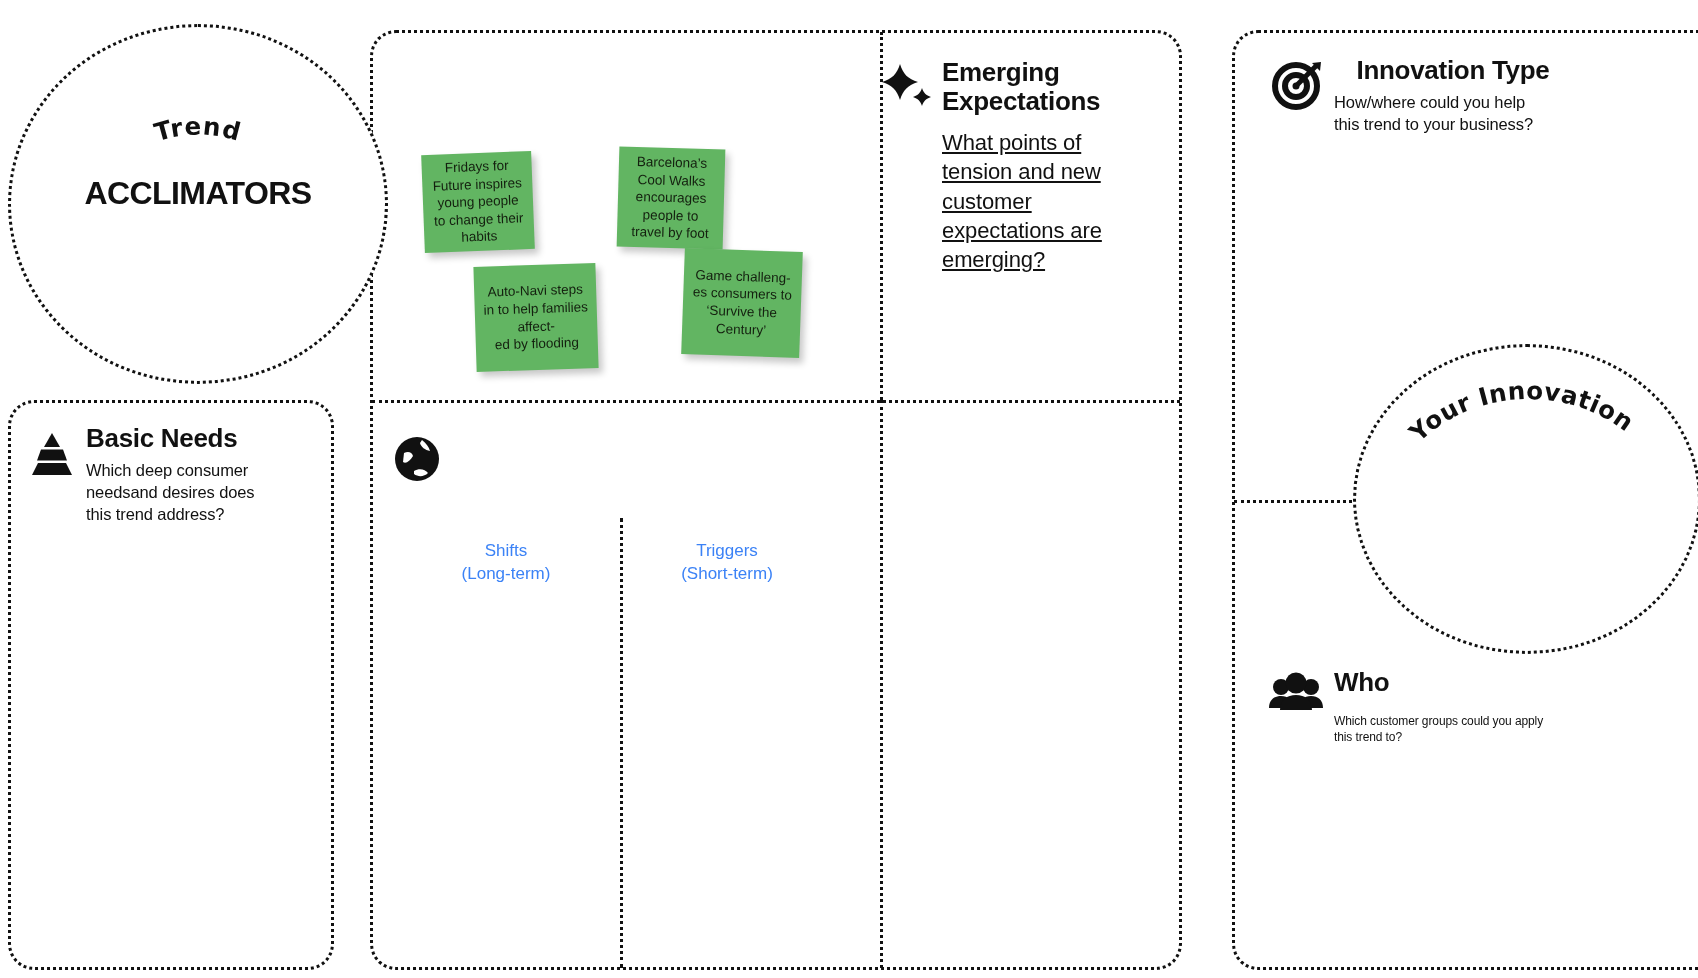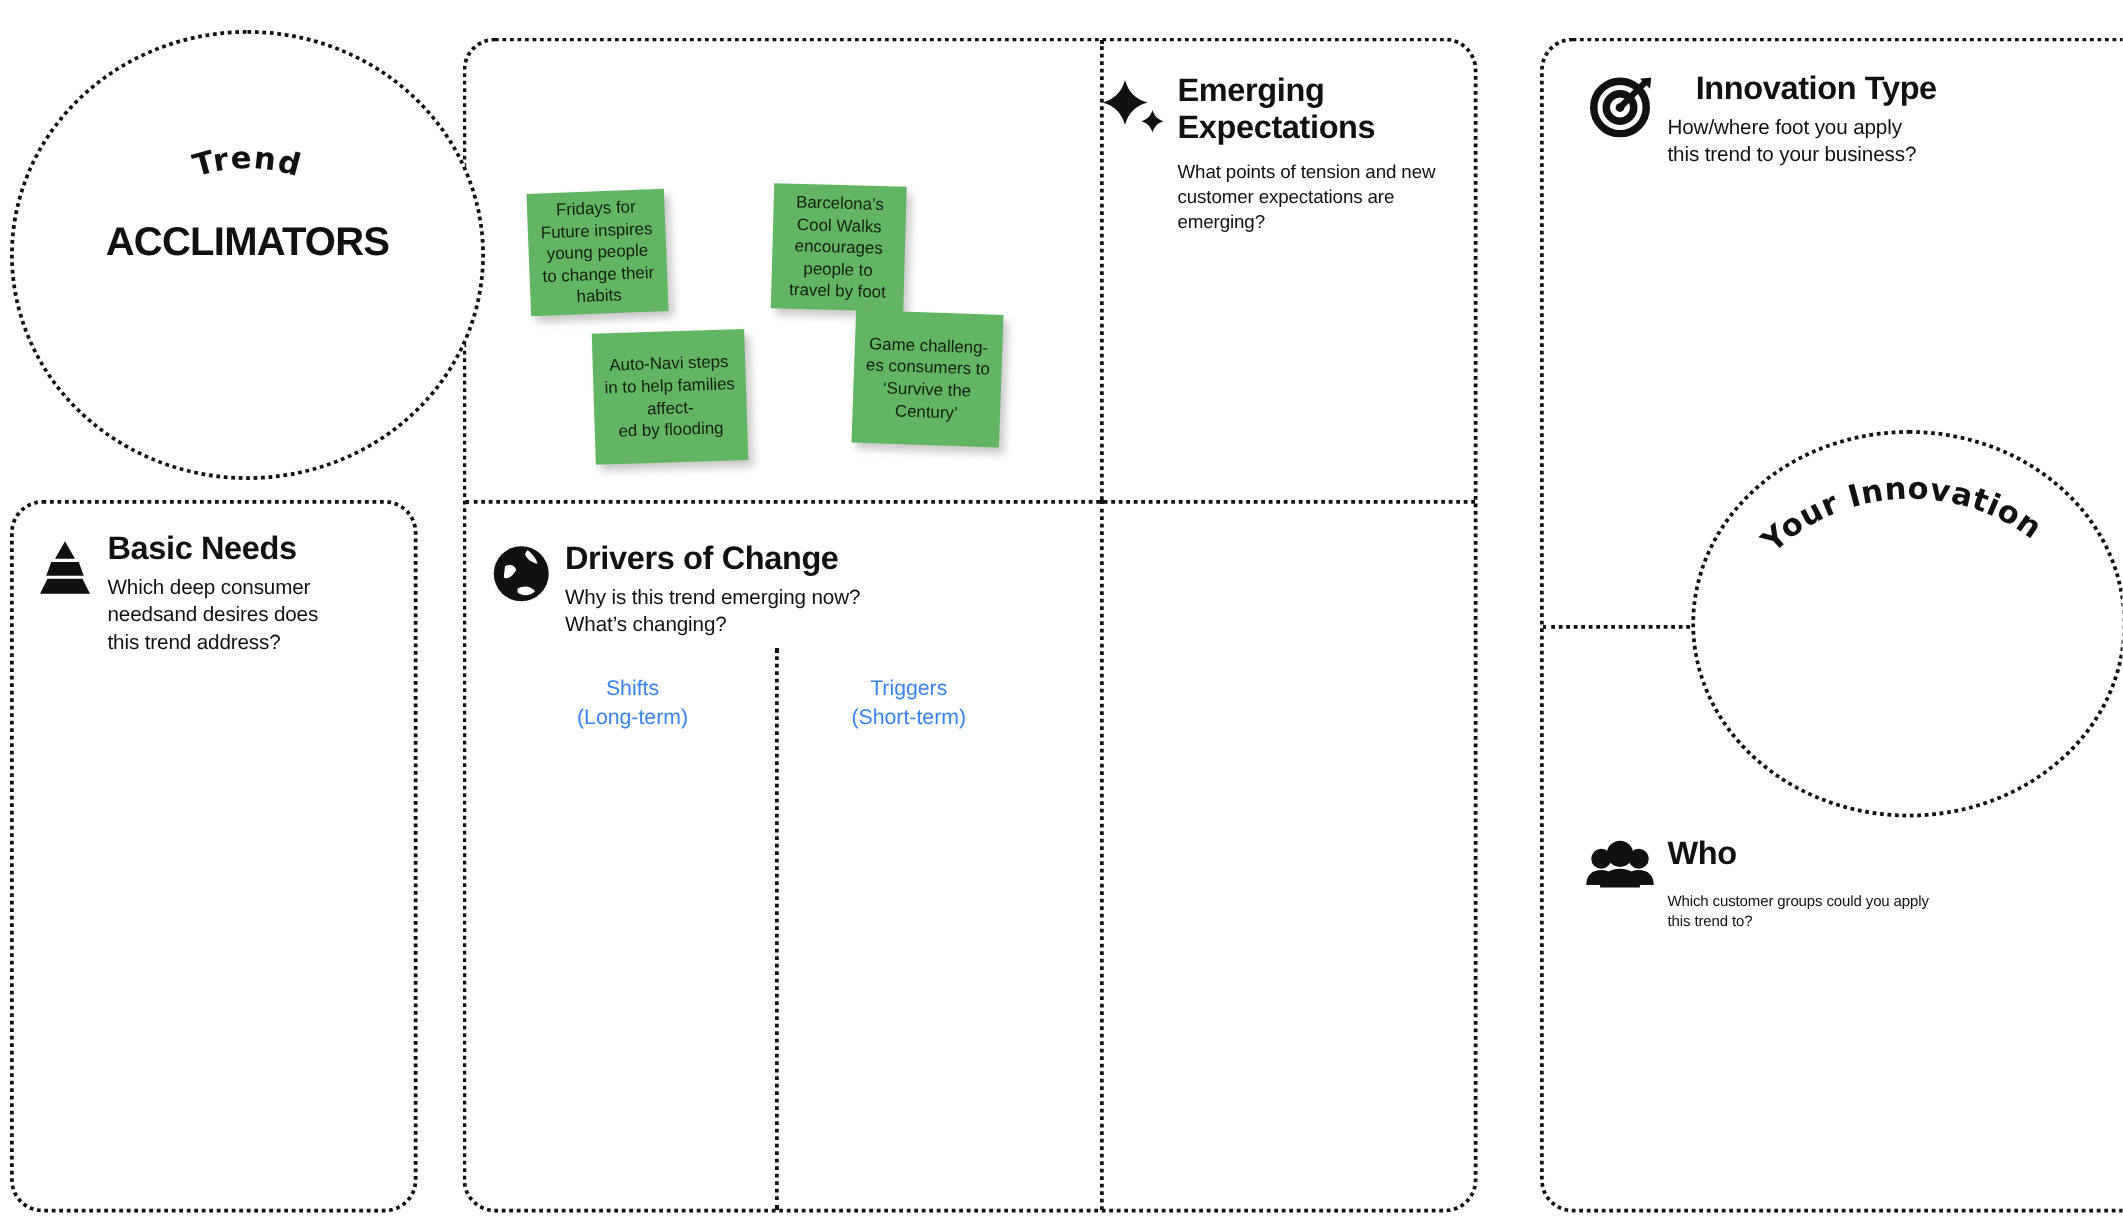--- a/index.html
+++ b/index.html
@@ -170,38 +170,38 @@
   <div class="section" style="left:880px; top:58px; width:280px;">
     <span class="sec-icon" style="left:0; top:4px;">
       <svg width="56" height="52" viewBox="0 0 56 52" fill="#111111">
         <path d="M20 2 C23 12 28 17 38 20 C28 23 23 28 20 38 C17 28 12 23 2 20 C12 17 17 12 20 2 Z"></path>
         <path d="M42 26 C43.6 31 46 33.4 51 35 C46 36.6 43.6 39 42 44 C40.4 39 38 36.6 33 35 C38 33.4 40.4 31 42 26 Z"></path>
       </svg>
     </span>
     <div style="margin-left:62px;">
       <div class="sec-title" style="font-size:26px;">Emerging</div>
       <div class="sec-title" style="font-size:26px;">Expectations</div>
-      <div class="sec-desc" style="font-size:15px; margin-top:12px; max-width:210px;">What points of tension and new customer expectations are emerging?</div>
+      <div class="sec-desc" style="font-size:22px; margin-top:12px; max-width:210px;text-decoration:underline;">What points of tension and new customer expectations are emerging?</div>
     </div>
   </div>
 
   <div class="section" style="left:1272px; top:56px; width:300px;">
     <span class="sec-icon" style="left:0; top:4px;">
       <svg width="52" height="50" viewBox="0 0 52 50" fill="#111111">
         <circle cx="24" cy="26" r="21" fill="none" stroke="#111111" stroke-width="6"></circle>
         <circle cx="24" cy="26" r="11" fill="none" stroke="#111111" stroke-width="6"></circle>
         <circle cx="24" cy="26" r="3.5"></circle>
         <path d="M24 26 L45 5" stroke="#111111" stroke-width="5" fill="none"></path>
         <path d="M40 3 L49 2 L48 11 Z"></path>
         <circle cx="24" cy="26" r="24" fill="none" stroke="#ffffff" stroke-width="0"></circle>
       </svg>
     </span>
     <div style="margin-left:62px;">
       <div class="sec-title" style="font-size:26px;text-align:center;">Innovation Type</div>
-      <div class="sec-desc" style="font-size:16.5px; margin-top:7px; max-width:215px;">How/where foot you apply this trend to your business?</div>
+      <div class="sec-desc" style="font-size:16.5px; margin-top:7px; max-width:215px;">How/where could you help this trend to your business?</div>
     </div>
   </div>
 
   <div class="section" style="left:28px; top:424px; width:290px;">
     <span class="sec-icon" style="left:0; top:6px;">
       <svg width="48" height="48" viewBox="0 0 48 48" fill="#111111">
         <path d="M24 3 L32 17 L16 17 Z"></path>
         <path d="M24 20 L35 20 L39 31 L9 31 L13 20 Z" transform="translate(0,-0.5)"></path>
         <path d="M14 20 L34 20 L38 30 L10 30 Z"></path>
         <path d="M10 33 L38 33 L44 45 L4 45 Z"></path>
@@ -215,25 +215,20 @@
 
   <div class="section" style="left:392px; top:432px; width:420px;">
     <span class="sec-icon" style="left:0; top:2px;">
       <svg width="50" height="50" viewBox="0 0 50 50">
         <circle cx="25" cy="25" r="22" fill="#111111"></circle>
         <path d="M30 6 C34 9 37 13 38 17 C33 16 29 13 28 9 Z" fill="#ffffff"></path>
         <path d="M12 19 C16 17 20 18 21 22 C18 27 14 30 11 28 Z" fill="#ffffff"></path>
         <path d="M22 37 C27 34 33 35 36 39 C32 43 26 43 22 40 Z" fill="#ffffff"></path>
       </svg>
     </span>
-    <div style="margin-left:60px;">
-      <div class="sec-title" style="font-size:26px;">Drivers of Change</div>
-      <div class="sec-desc" style="font-size:16.5px; margin-top:7px; max-width:330px; white-space:pre-line;">Why is this trend emerging now?
-What’s changing?</div>
-    </div>
   </div>
 
   <div class="collabel" style="left:396px; top:540px; width:220px; font-size:17px;">Shifts
 (Long-term)</div>
   <div class="collabel" style="left:617px; top:540px; width:220px; font-size:17px;">Triggers
 (Short-term)</div>
 
   <div class="section" style="left:1268px; top:668px; width:300px;">
     <span class="sec-icon" style="left:0; top:4px;">
       <svg width="56" height="46" viewBox="0 0 56 46" fill="#111111">

